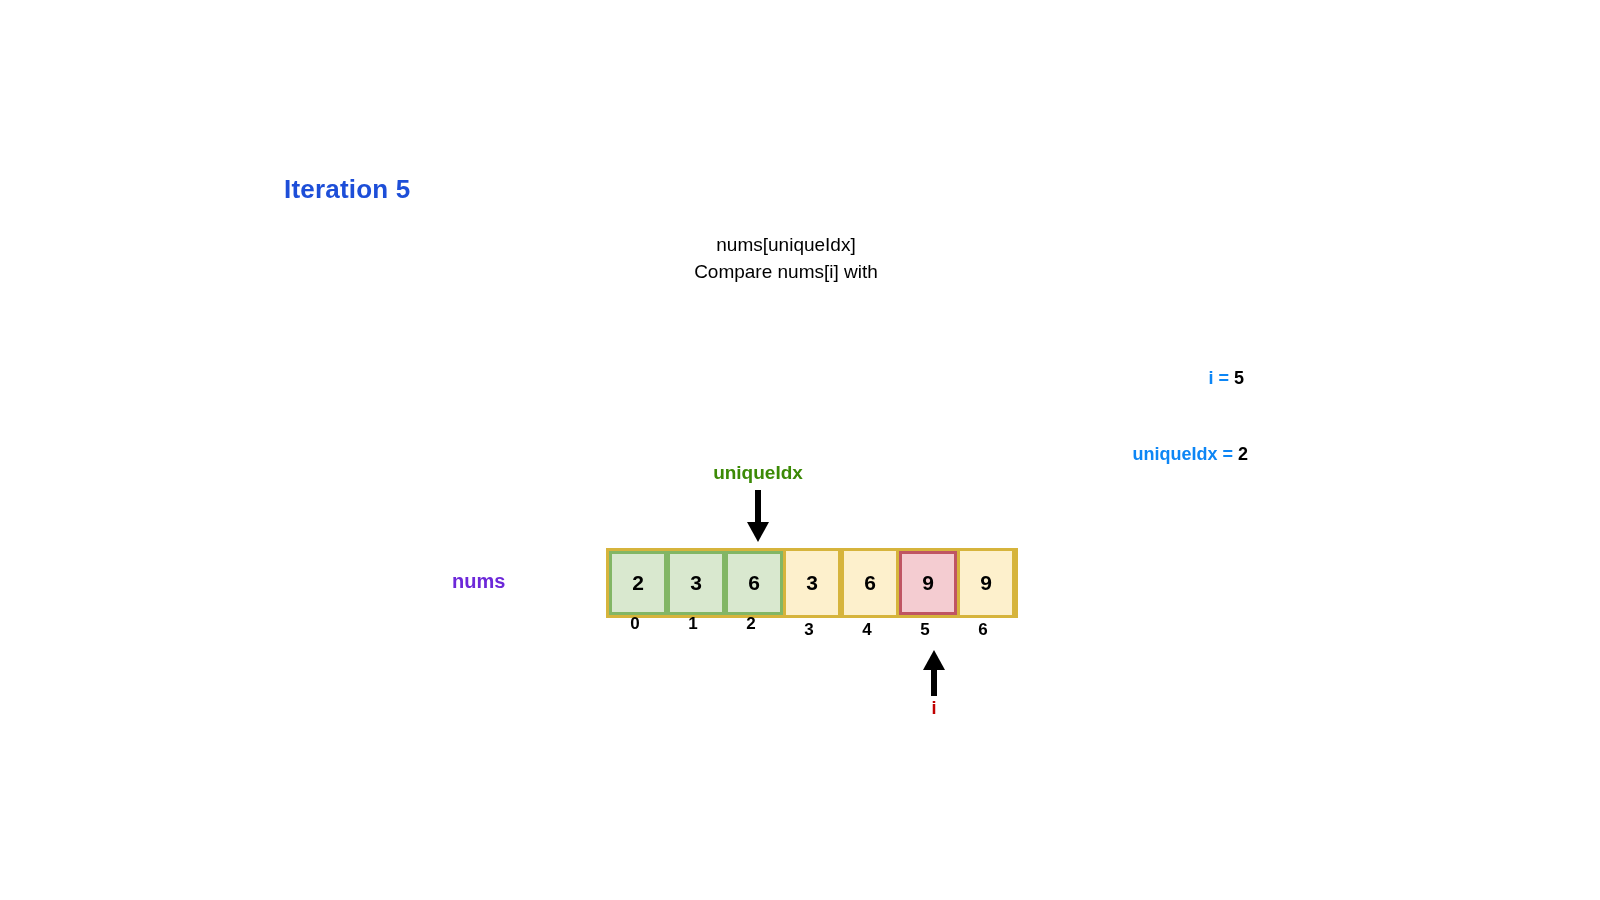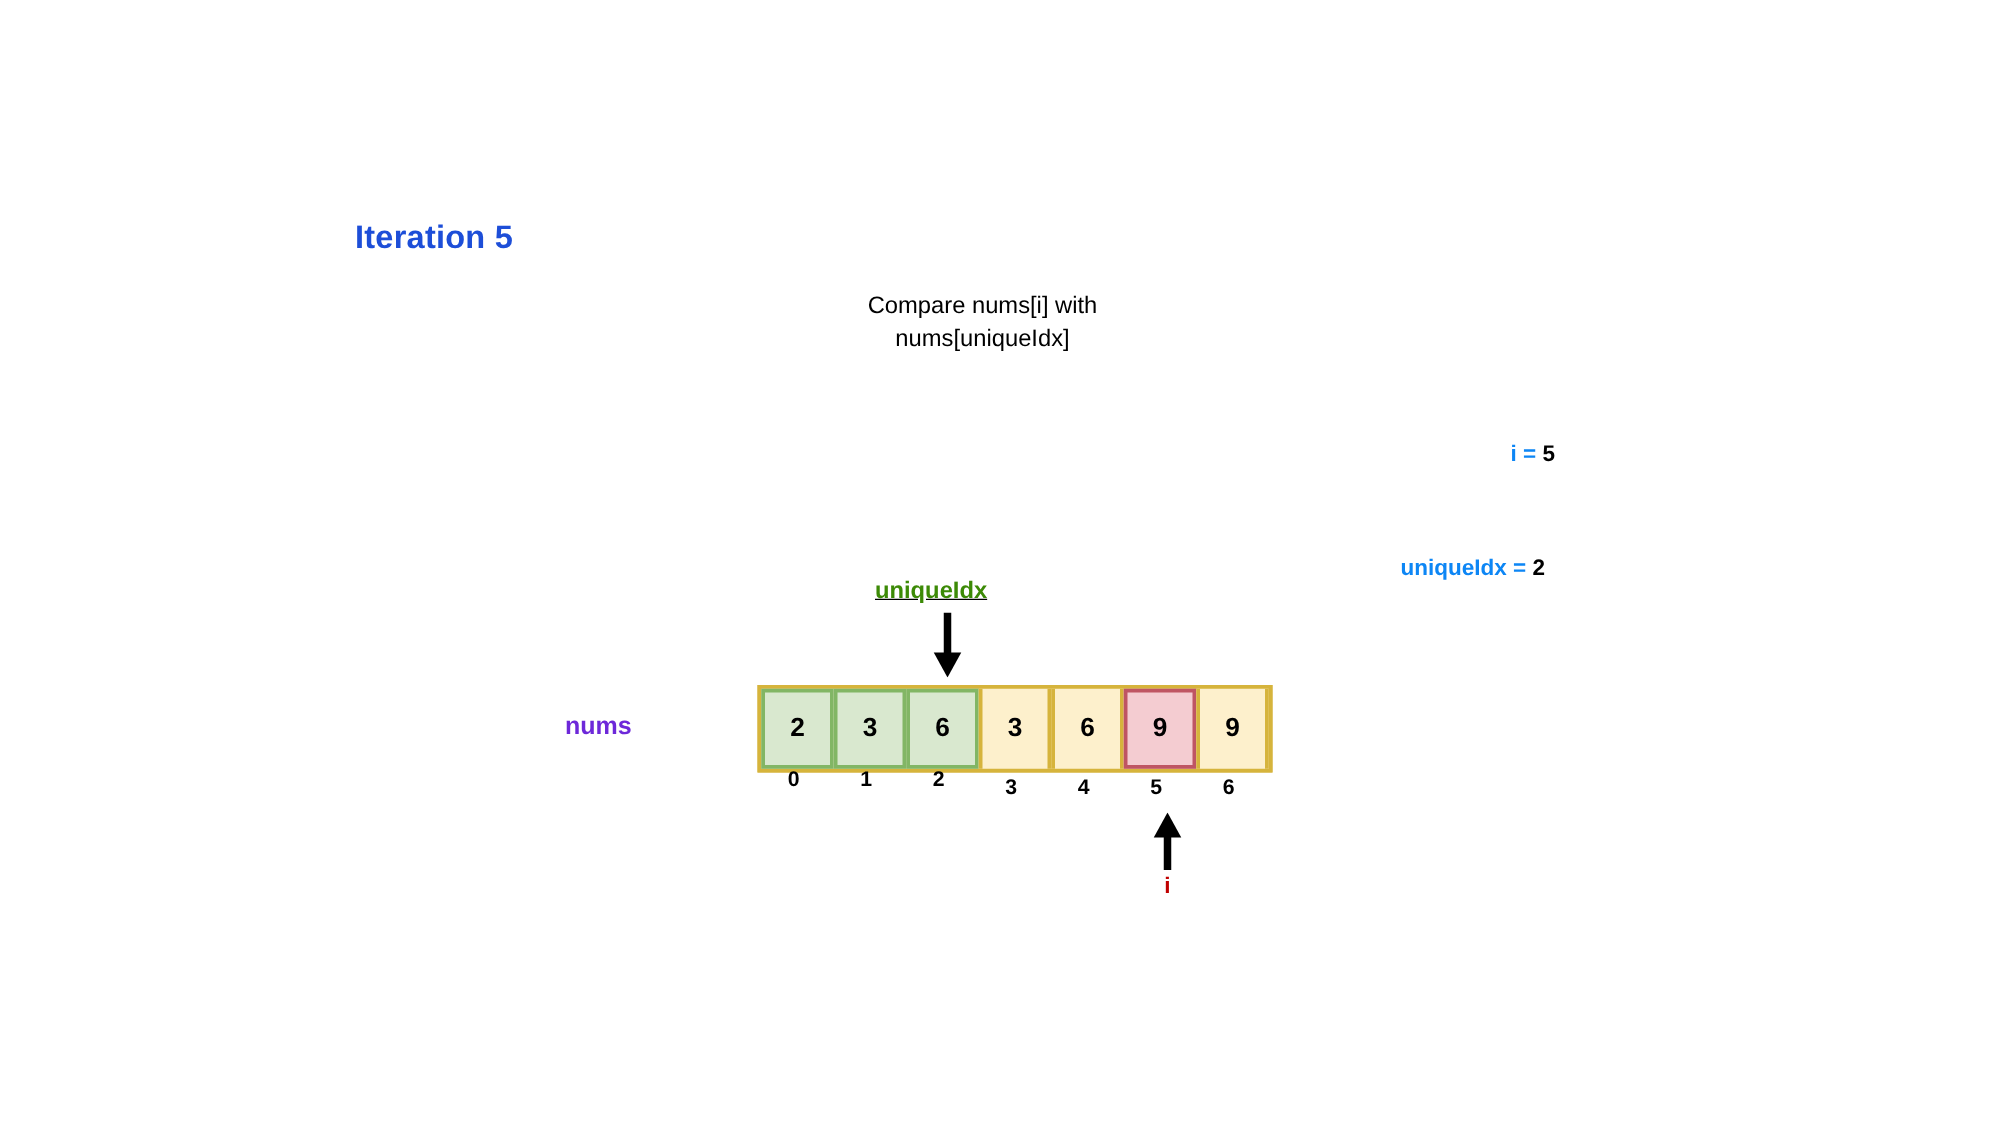--- a/index.html
+++ b/index.html
@@ -42,22 +42,22 @@
   #description .desc-line { display: block; }
 
   
   .var-row {
     position: absolute;
     font-size: 18px;
     font-weight: bold;
     white-space: nowrap;
     text-align: right;
   }
-  #var-i      { right: 356px; top: 353px; }
-  #var-unique { right: 364px; top: 444px; }
+  #var-i      { right: 356px; top: 368px; }
+  #var-unique { right: 352px; top: 444px; }
   .var-name  { color: #0d86f5; }
   .var-value { color: #000000; }
 
   
   #nums-label {
     position: absolute;
     left: 452px;
     top: 570px;
     font-size: 20px;
     font-weight: bold;
@@ -120,21 +120,21 @@
   }
   .index-label.raised { position: relative; top: -2px; }
   .index-label.lowered { position: relative; top: 4px; }
 
   
   #unique-pointer {
     position: absolute;
     left: 700px;
     top: 462px;
     width: 116px;
-    text-decoration: underline;
+    text-align: center;
   }
   #unique-pointer .ptr-label {
     font-size: 19px;
     font-weight: bold;
     color: #3c8a06;
     white-space: nowrap;
     display: block;
   }
   #unique-pointer .ptr-arrow {
     display: block;
@@ -156,22 +156,22 @@
     display: block;
     margin-top: 2px;
   }
 </style>
 </head>
 <body>
 
 <div id="iteration-title">Iteration 5</div>
 
 <div id="description">
+  <span class="desc-line">nums[uniqueIdx]</span>
   <span class="desc-line">Compare  nums[i] with</span>
-  <span class="desc-line">nums[uniqueIdx]</span>
 </div>
 
 <div class="var-row" id="var-i">
   <span class="var-name">i =</span>
   <span class="var-value">5</span>
 </div>
 <div class="var-row" id="var-unique">
   <span class="var-name">uniqueIdx =</span>
   <span class="var-value">2</span>
 </div>

